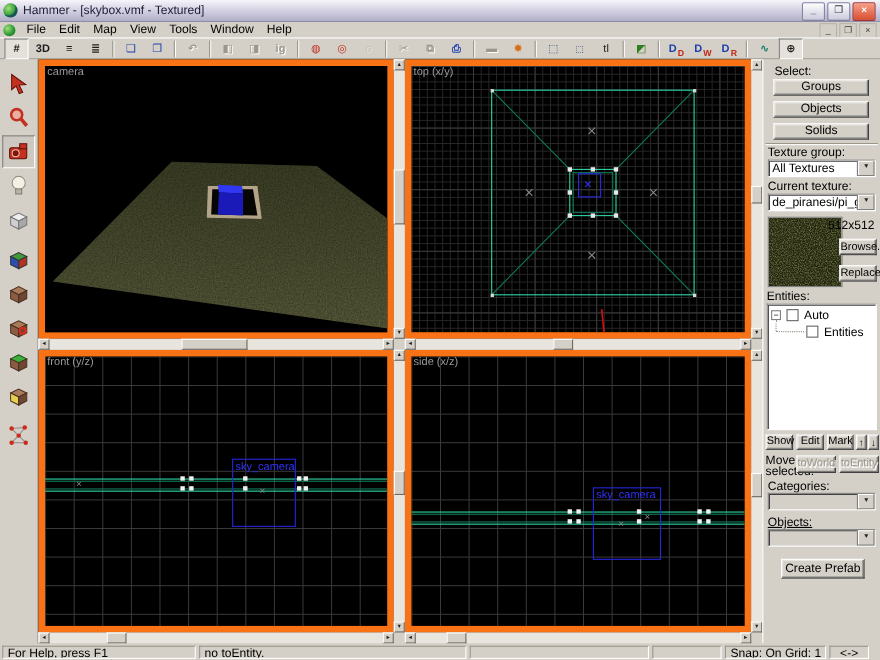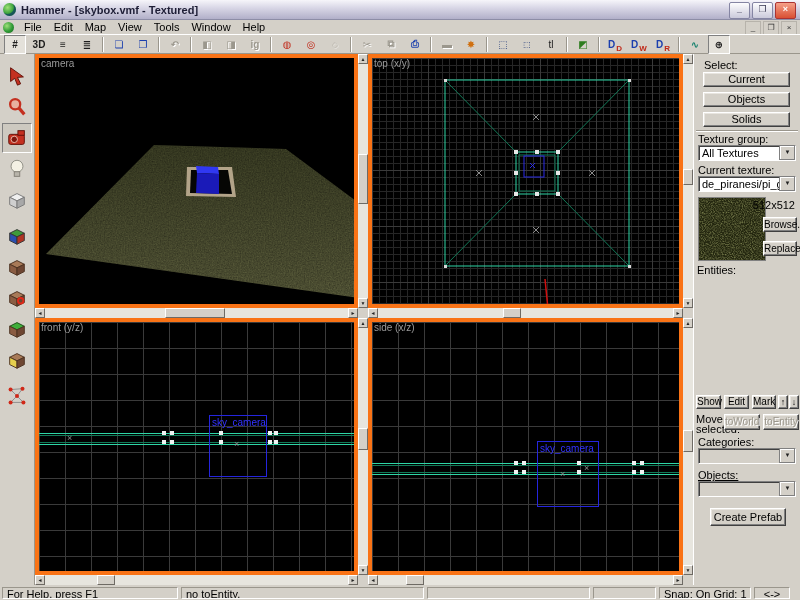--- a/index.html
+++ b/index.html
@@ -9,21 +9,21 @@
   .abs{position:absolute;}
 
   
   .titlebar{left:0;top:0;width:800px;height:20px;
     background:linear-gradient(180deg,#f6f5fa 0%,#d6d4e4 45%,#b2b0c9 100%);
     display:flex;align-items:center;padding-left:3px;box-sizing:border-box;
     border-bottom:1px solid #8d8da6;}
   .app-globe{width:13px;height:13px;border-radius:50%;
     background:radial-gradient(circle at 35% 35%,#9fe07a,#2f9a35 55%,#14601c);
     box-shadow:inset -2px -2px 0 rgba(10,40,120,.55);flex:0 0 auto;}
-  .title-text{font-weight:bold;color:#1d1d35;margin-left:5px;white-space:nowrap;}
+  .title-text{font-weight:normal;color:#1d1d35;margin-left:5px;white-space:nowrap;}
   .winbtns{position:absolute;right:4px;top:2px;display:flex;gap:2px;}
   .wbtn{width:19px;height:15px;border:1px solid #8585a3;border-radius:2px;
     background:linear-gradient(180deg,#fdfdfe,#cbcadb);color:#33334d;
     font-size:9px;line-height:13px;text-align:center;font-weight:bold;}
   .wbtn.close{background:linear-gradient(180deg,#f5a088,#d94f33);border-color:#a33;color:#fff;}
 
   
   .menubar{left:0;top:20px;width:800px;height:14px;background:#d4d0c8;
     display:flex;align-items:center;padding-left:2px;box-sizing:border-box;}
   .mglobe{width:11px;height:11px;border-radius:50%;margin:0 4px 0 1px;
@@ -48,21 +48,21 @@
 
   
   .palette{left:0;top:54px;width:35px;height:531px;background:#d4d0c8;
     border-right:1px solid #9a968c;box-sizing:border-box;padding-top:6px;}
   .ptool{width:28px;height:28px;margin:1px auto;display:flex;align-items:center;justify-content:center;
     background:#d4d0c8;border:1px solid transparent;}
   .ptool.pressed{border-color:#808080 #fff #fff #808080;background:#cdc9c0;}
   .gapup{margin-top:6px;}
 
   
-  .vp{position:absolute;background:#000;border:4px solid #f97316;box-sizing:border-box;overflow:hidden;}
+  .vp{position:absolute;background:#000;border:6px solid #f97316;box-sizing:border-box;overflow:hidden;}
   .vp-label{position:absolute;left:2px;top:0;color:#9a9a9a;font-size:10px;z-index:5;}
   .grid-fine{background-image:
       linear-gradient(to right,#3a3a3a 1px,transparent 1px),
       linear-gradient(to bottom,#3a3a3a 1px,transparent 1px),
       linear-gradient(to right,#262626 1px,transparent 1px),
       linear-gradient(to bottom,#262626 1px,transparent 1px);
     background-size:56px 56px,56px 56px,7px 7px,7px 7px;}
   .grid-coarse{background-image:
       linear-gradient(to right,#3a3a3a 1px,transparent 1px),
       linear-gradient(to bottom,#3a3a3a 1px,transparent 1px);
@@ -431,21 +431,21 @@
       <div class="sbtn d" style="bottom:0;"></div>
   </div>
   <div class="sb" style="left:368px;top:575px;width:315px;height:10px;">
     <div class="sbtn l" style="left:0;"></div>
       <div class="sthumb" style="top:0;left:38px;width:18px;height:10px;"></div>
       <div class="sbtn r" style="right:0;"></div>
   </div>
 
   <div class="abs rpanel">
     <span class="rlabel" style="left:10px;top:5px;text-align:center;">Select:</span>
-    <div class="btn3d" style="left:9px;top:18px;width:87px;height:15px;line-height:13px;">Current</div>
+    <div class="btn3d" style="left:9px;top:18px;width:87px;height:15px;line-height:13px;">Groups</div>
     <div class="btn3d" style="left:9px;top:38px;width:87px;height:15px;line-height:13px;">Objects</div>
     <div class="btn3d" style="left:9px;top:58px;width:87px;height:15px;line-height:13px;">Solids</div>
     <div class="etch" style="left:2px;top:76px;width:102px;"></div>
     <span class="rlabel" style="left:4px;top:79px;">Texture group:</span>
     <div class="combo" style="left:4px;top:91px;width:98px;height:16px;">
       <span class="ctext">All Textures</span>
         <span class="drop"></span>
     </div>
     <span class="rlabel" style="left:4px;top:110px;">Current texture:</span>
     <div class="combo" style="left:4px;top:122px;width:98px;height:16px;">
@@ -461,20 +461,29 @@
             </filter>
           </defs>
         <rect width="66" height="62" fill="#23260f"></rect>
           <rect width="66" height="62" filter="url(#tx)"></rect>
       </svg>
     </div>
     <span class="rlabel" style="right:5px;top:145px;">512x512</span>
     <div class="btn3d" style="left:69px;top:163px;width:34px;height:15px;line-height:13px;font-size:10px;">Browse...</div>
     <div class="btn3d" style="left:69px;top:187px;width:34px;height:15px;line-height:13px;font-size:10px;">Replace...</div>
     <span class="rlabel" style="left:3px;top:210px;">Entities:</span>
+    <div class="listbox" style="left:3px;top:222px;width:100px;height:115px;">
+      <div class="expander" style="left:3px;top:5px;"></div>
+      <div class="cb" style="left:17px;top:4px;"></div>
+      <span class="rlabel" style="left:33px;top:4px;">Auto</span>
+      <div style="position:absolute;left:7px;top:14px;width:1px;height:10px;border-left:1px dotted #9a968c;"></div>
+      <div style="position:absolute;left:7px;top:24px;width:26px;height:1px;border-top:1px dotted #9a968c;"></div>
+      <div class="cb" style="left:35px;top:19px;"></div>
+      <span class="rlabel" style="left:51px;top:19px;">Entities</span>
+    </div>
     <div class="btn3d" style="left:2px;top:341px;width:25px;height:14px;line-height:12px;font-size:10px;">Show</div>
     <div class="btn3d" style="left:30px;top:341px;width:25px;height:14px;line-height:12px;font-size:10px;">Edit</div>
     <div class="btn3d" style="left:58px;top:341px;width:24px;height:14px;line-height:12px;font-size:10px;">Mark</div>
     <div class="btn3d" style="left:84px;top:341px;width:10px;height:14px;line-height:12px;font-size:9px;">↑</div>
     <div class="btn3d" style="left:95px;top:341px;width:10px;height:14px;line-height:12px;font-size:9px;">↓</div>
     <span class="rlabel" style="left:2px;top:359px;">Move</span>
     <span class="rlabel" style="left:2px;top:369px;">selected:</span>
     <div class="btn3d disab" style="left:30px;top:360px;width:36px;height:16px;line-height:14px;font-size:10px;">toWorld</div>
     <div class="btn3d disab" style="left:69px;top:360px;width:36px;height:16px;line-height:14px;font-size:10px;">toEntity</div>
     <span class="rlabel" style="left:4px;top:382px;">Categories:</span>

